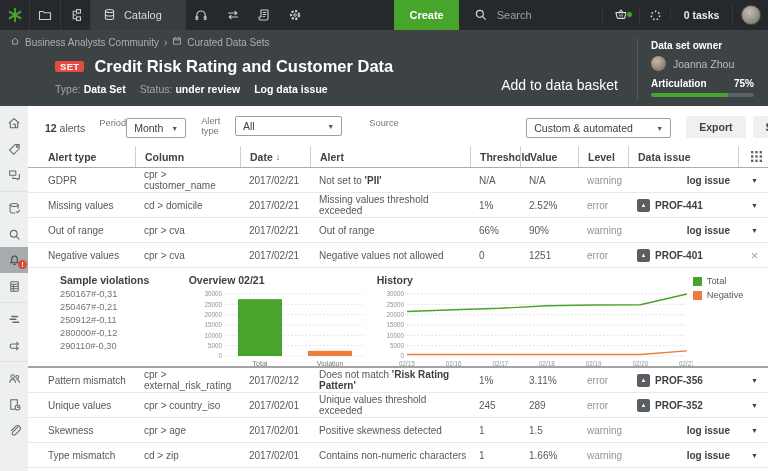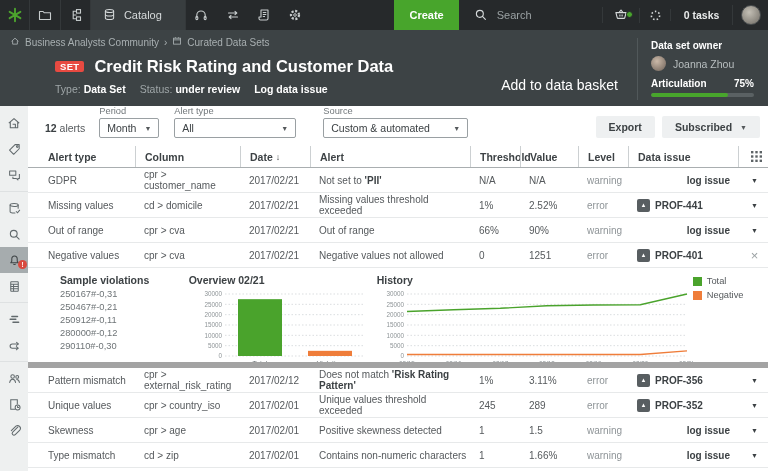--- a/index.html
+++ b/index.html
@@ -48,21 +48,21 @@
   .side-item { height:26px; display:flex; align-items:center; justify-content:center; color:#626a6d; cursor:pointer; position:relative; }
   .side-item.active { background:#a6acae; color:#3d4345; }
   .side-sep { height:1px; background:#dee1e2; margin:3px 0; }
   .bell-badge { position:absolute; right:1px; bottom:4px; min-width:9px; height:9px; border-radius:50%; background:#d94a3f; color:#fff; font-size:6.5px; font-weight:bold; display:flex; align-items:center; justify-content:center; }
   .content { flex:1; background:#fff; overflow:hidden; }
 
   
   .filterbar { height:40px; display:flex; align-items:flex-end; padding:0 8px 8px 17px; }
   .alert-count { font-size:10.5px; color:#55595c; margin:0 14px 4px 0; white-space:nowrap; }
   .alert-count b { color:#3c4144; }
-  .fgroup { display:flex; flex-direction:column; margin-right:15px; }
+  .fgroup { display:flex; flex-direction:row; margin-right:15px; }
   .flabel { font-size:9.3px; color:#72787b; margin-bottom:2px; }
   .fselect { height:20px; border:1px solid #9aa0a3; border-radius:2px; background:#fff; display:flex; align-items:center; justify-content:space-between; padding:0 7px; font-size:10.5px; color:#3c4144; cursor:pointer; }
   .caret { font-size:7px; color:#55595c; margin-left:8px; }
   .w-period { width:60px; } .w-type { width:122px; } .w-source { width:145px; margin-left:12px; }
   .fbtns { margin-left:auto; display:flex; gap:7px; }
   .btn { height:22px; background:#eef0f1; border:none; border-radius:2px; padding:0 13px; font-size:10.5px; font-weight:bold; color:#3c4144; display:flex; align-items:center; cursor:pointer; font-family:inherit; }
 
   
   .thead, .trow { display:grid; grid-template-columns:87px 105px 70px 160px 50px 58px 50px 1fr 24px; padding-left:20px; padding-right:6px; align-items:center; }
   .thead { height:22px; border-bottom:1px solid #a9aeb0; font-size:10.5px; font-weight:bold; color:#3d4245; }
@@ -75,21 +75,21 @@
   .c-alert b { color:#3c4144; }
   .c-level { color:#8e9497; }
   .c-issue { display:flex; align-items:center; }
   .c-issue.log { justify-content:flex-end; padding-right:8px; font-weight:bold; color:#3c4144; }
   .badge-ic { width:13px; height:13px; background:#585e61; border-radius:2px; color:#fff; font-size:6px; display:inline-flex; align-items:center; justify-content:center; margin-right:5px; }
   .c-issue b { font-size:10px; color:#3c4144; }
   .c-caret { text-align:center; font-size:7px; color:#3c4144; }
   .c-close { text-align:center; font-size:13px; color:#9ba1a3; line-height:1; }
 
   
-  .expanded { height:100px; border-bottom:6px solid #a3a3a3; display:flex; padding:6px 12px 0 32px; overflow:hidden; }
+  .expanded { height:100px; border-bottom:2px solid #a3a3a3; display:flex; padding:6px 12px 0 32px; overflow:hidden; }
   .ex-title { font-size:10.5px; font-weight:bold; color:#3c4144; line-height:12px; margin-bottom:2px; }
   .samples { width:112px; margin-right:18px; }
   .sample-line { font-size:9.3px; color:#6e7477; line-height:13px; }
   .chart-block { }
   .ov-block { width:180px; margin-right:8px; }
   .hist-block { width:320px; }
   .legend { margin-left:auto; padding-top:2px; width:64px; }
   .legend-item { display:flex; align-items:center; gap:5px; font-size:9.3px; color:#55595c; margin-bottom:4px; }
   .legend-swatch { width:9px; height:9px; display:inline-block; }
   svg text { font-family:"Liberation Sans","DejaVu Sans",sans-serif; }

